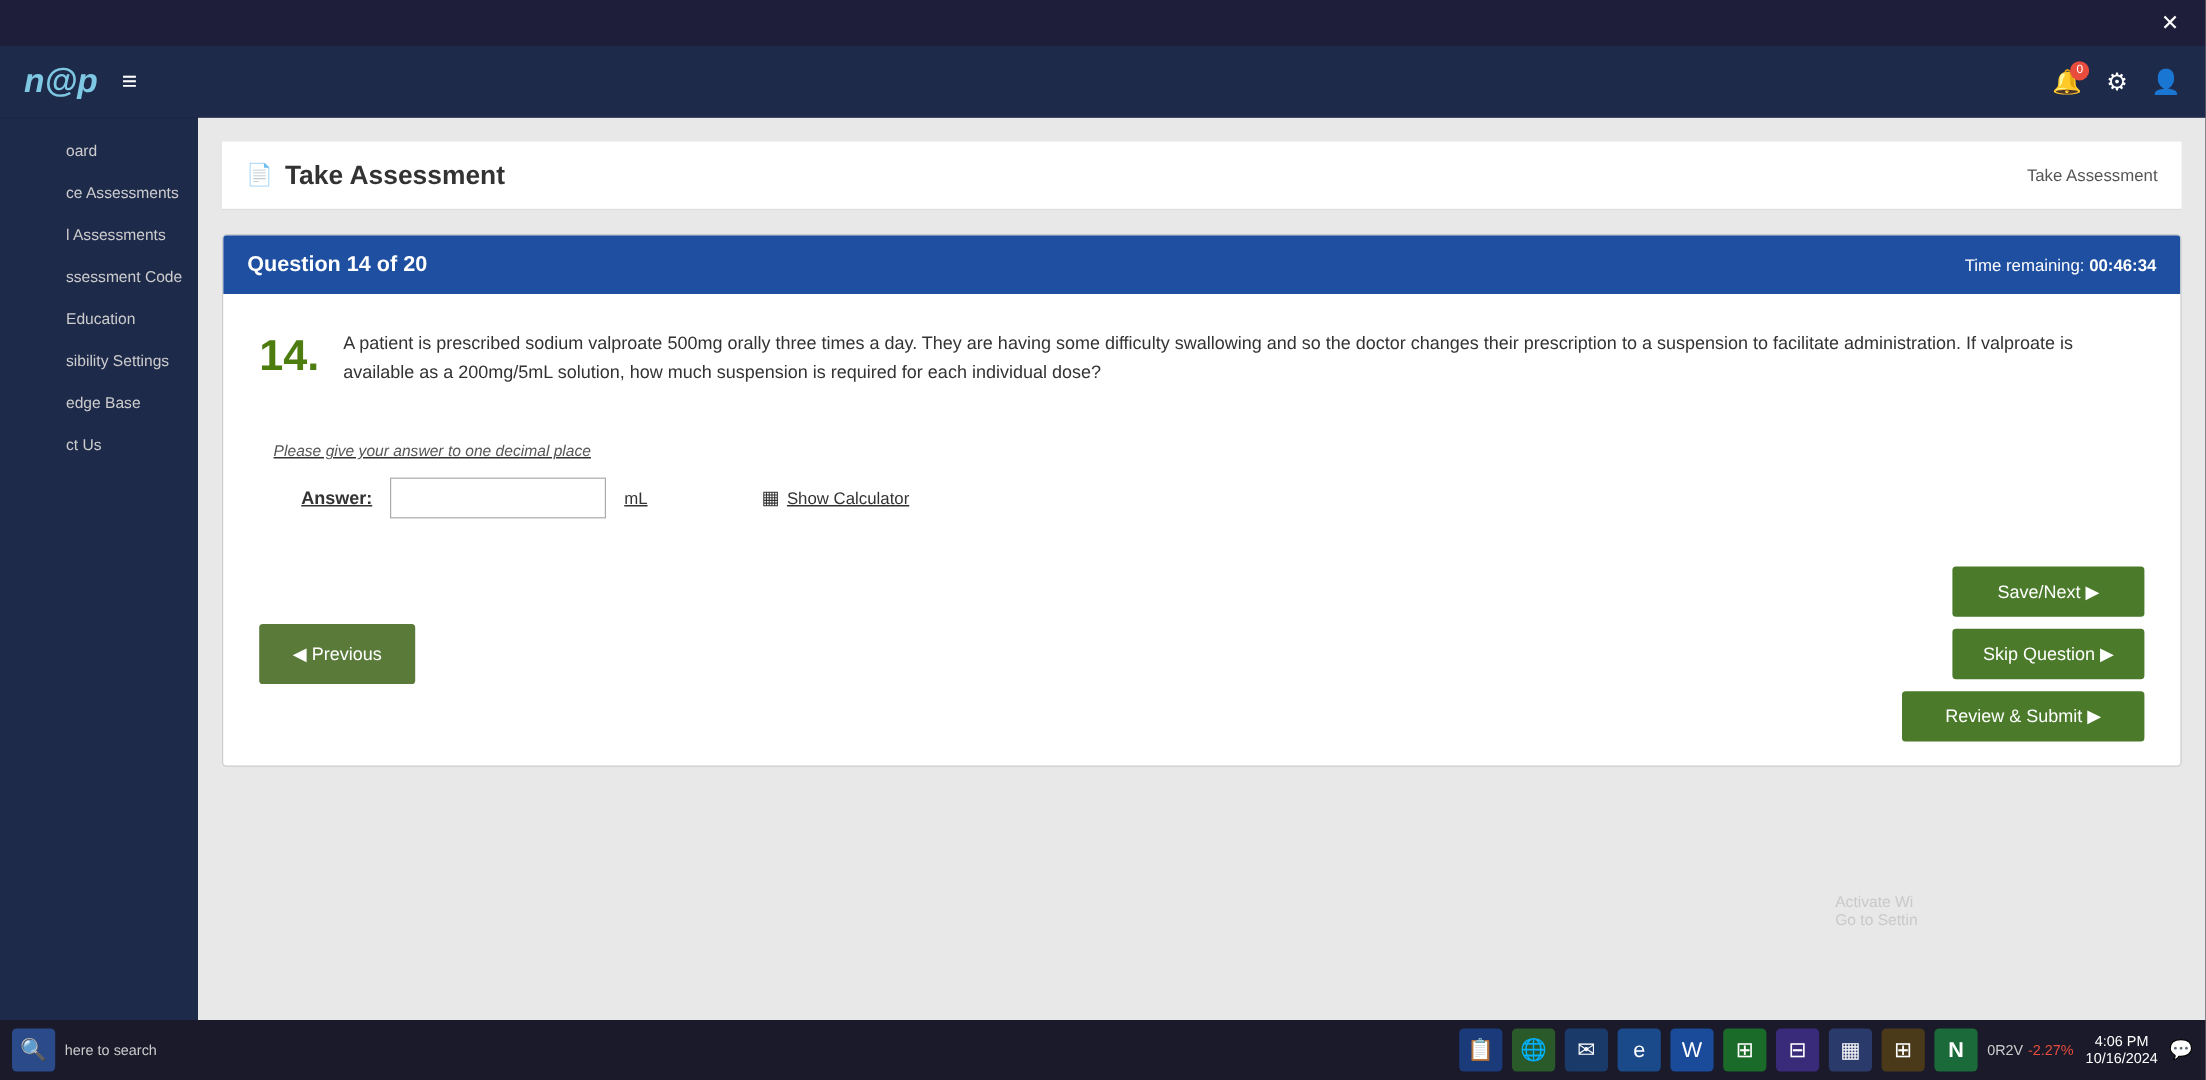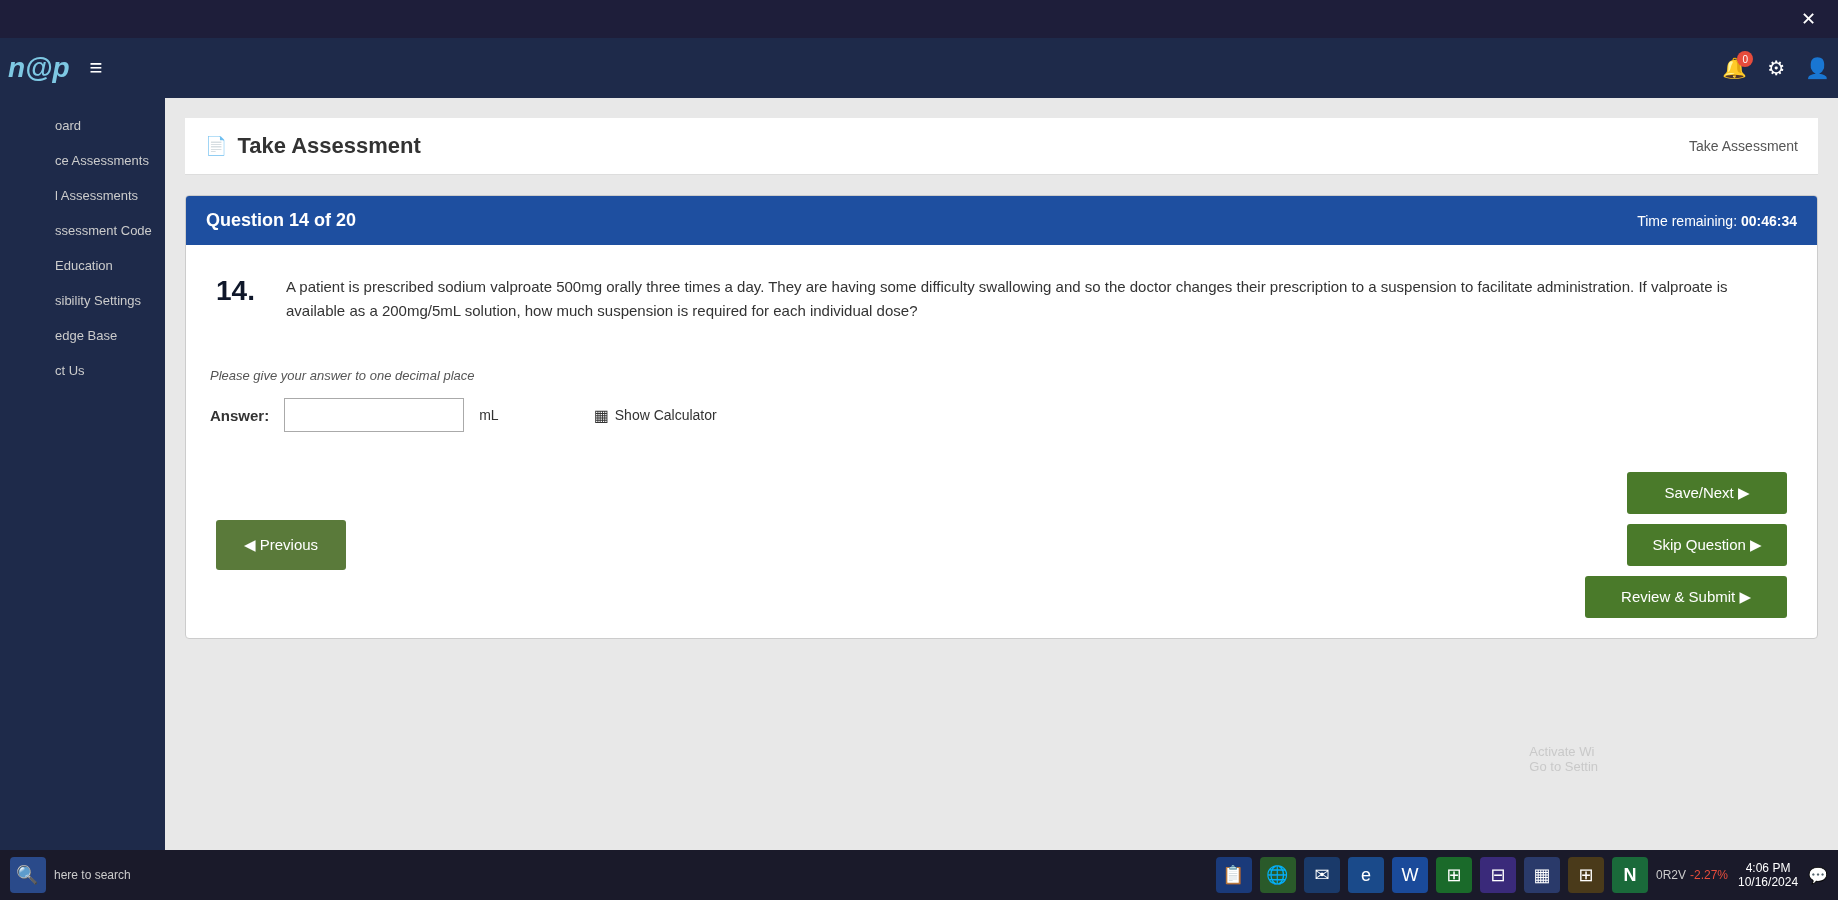--- a/index.html
+++ b/index.html
@@ -28,21 +28,21 @@
       cursor: pointer;
       padding: 4px 10px;
     }
 
     
     .app-header {
       background: #1e2a4a;
       height: 60px;
       display: flex;
       align-items: center;
-      padding: 0 8px;
+      padding: 0 20px;
       gap: 20px;
     }
     .app-logo {
       color: #7ec8e3;
       font-size: 28px;
       font-weight: bold;
       font-style: italic;
     }
     .hamburger {
       color: #fff;
@@ -145,47 +145,48 @@
     .question-body {
       padding: 30px 30px 20px 30px;
     }
     .question-number-text {
       display: flex;
       align-items: flex-start;
       gap: 20px;
       margin-bottom: 25px;
     }
     .q-number {
-      font-size: 28px;
+      font-size: 36px;
       font-weight: bold;
-      color: #0f172a;
+      color: #4d7c0f;
       min-width: 50px;
     }
     .q-text {
       font-size: 15px;
       color: #333;
       line-height: 1.6;
     }
 
     
     .answer-section {
-      padding: 0 30px 20px 24px;
+      padding: 0 30px 20px 42px;
+      text-decoration: underline;
     }
     .answer-hint {
       font-size: 13px;
       color: #555;
       margin-bottom: 15px;
       font-style: italic;
     }
     .answer-row {
       display: flex;
       align-items: center;
       gap: 15px;
     }
-    .answer-label { font-weight: bold; font-size: 15px; color: #333; }
+    .answer-label { font-weight: bold; font-size: 15px; color: #333; margin-left: 23px; }
     .answer-input {
       border: 1px solid #aaa;
       padding: 8px 10px;
       width: 180px;
       font-size: 14px;
       background: #fff;
     }
     .unit-label { font-size: 14px; color: #333; }
     .calculator-btn {
       margin-left: 80px;

